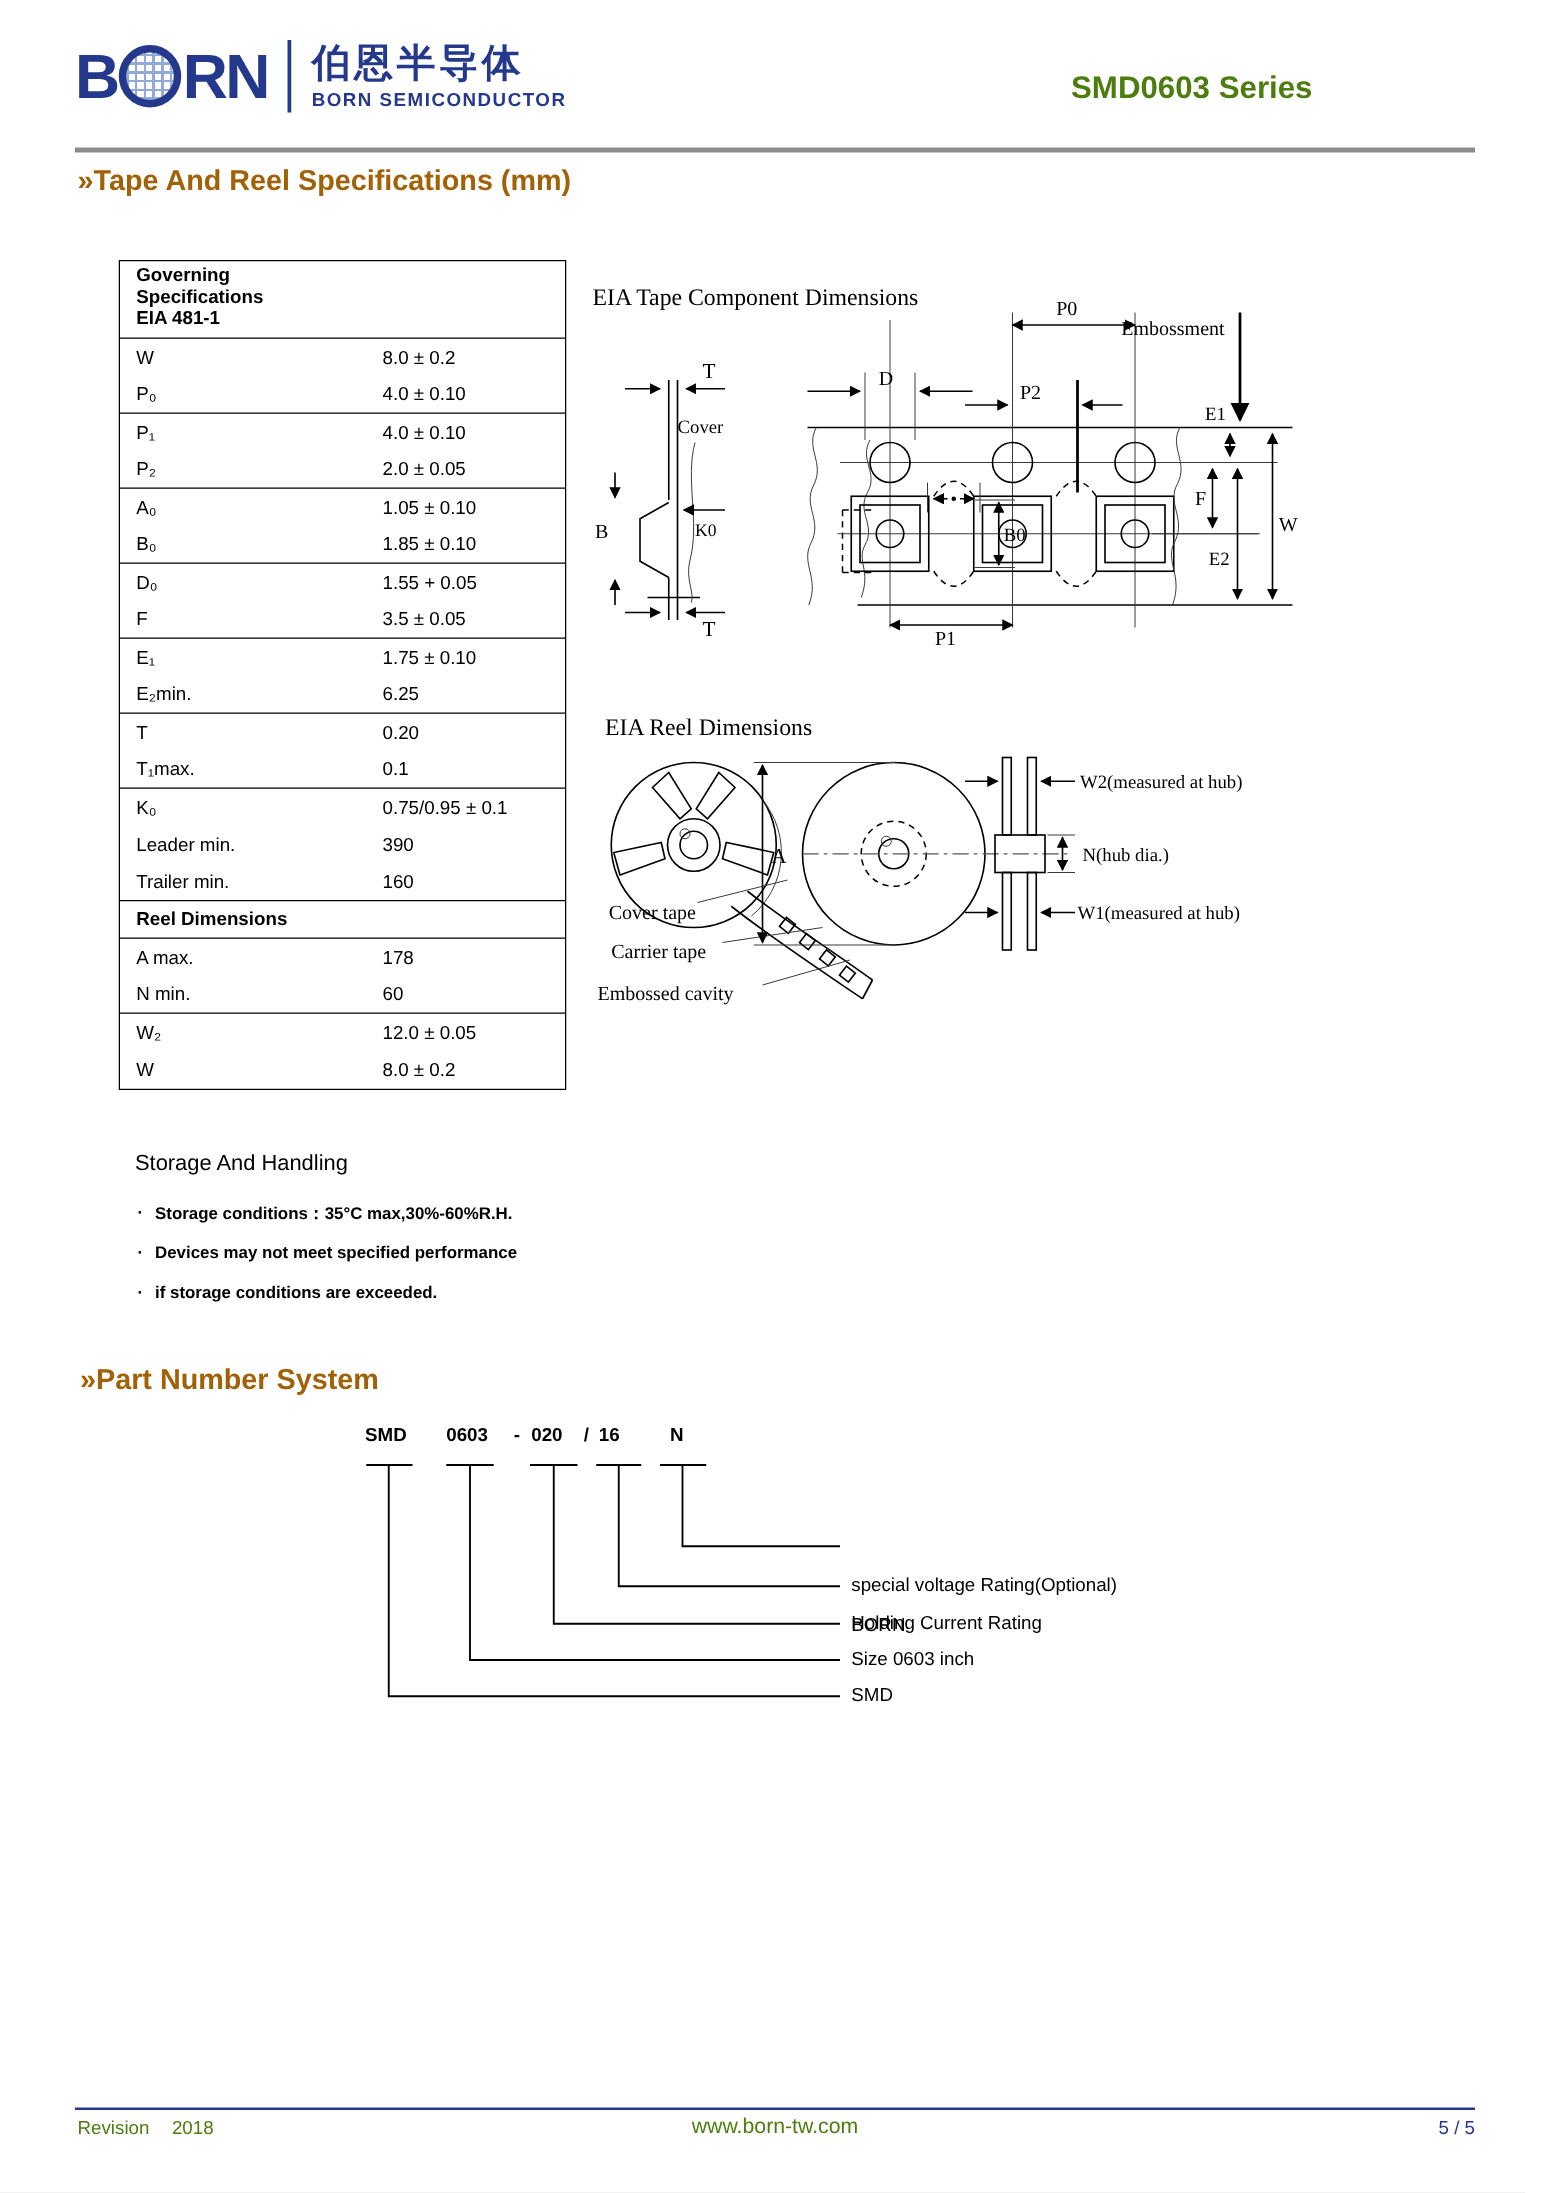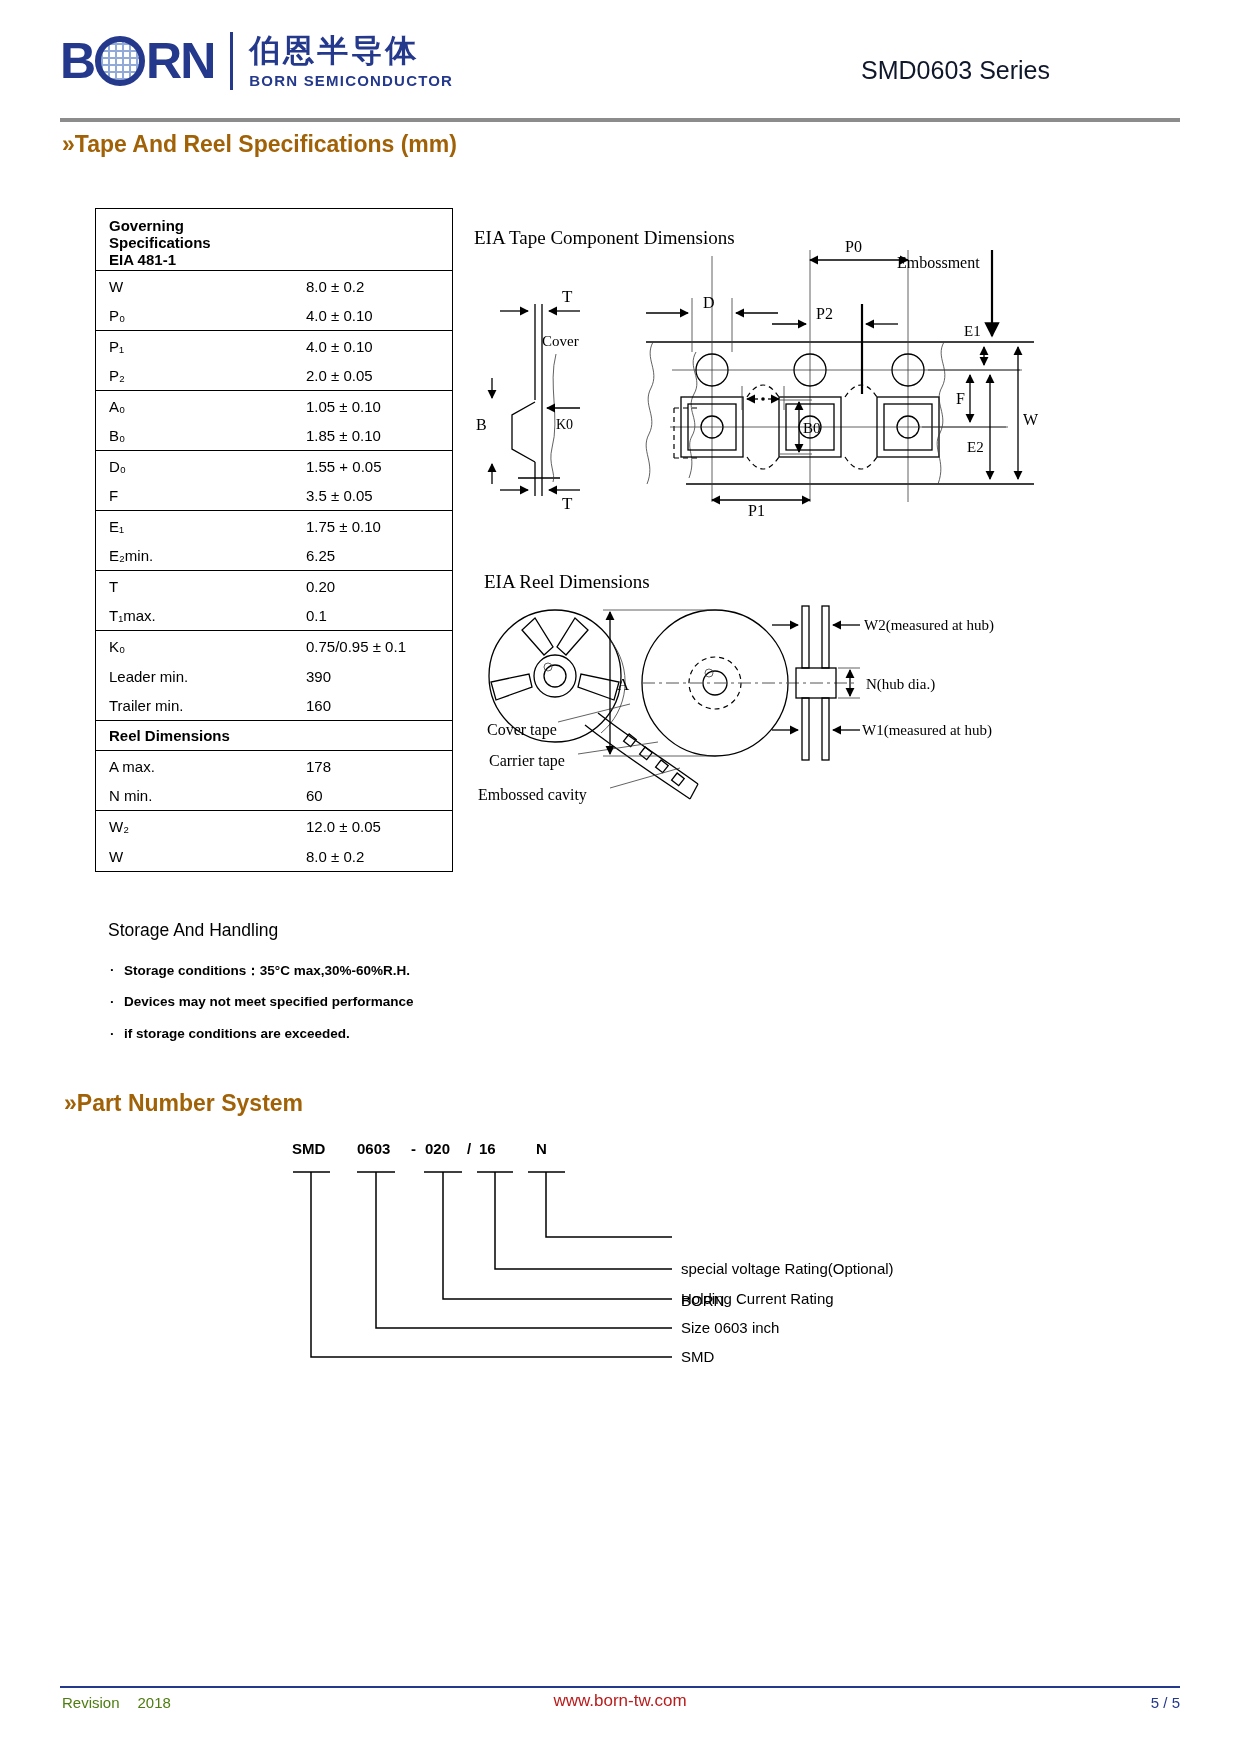--- a/index.html
+++ b/index.html
@@ -12,31 +12,31 @@
   .wordmark{display:flex;align-items:center;}
   .lg{font-size:50px;font-weight:bold;color:#24388c;letter-spacing:-2px;line-height:1;}
   .lgO{display:inline-block;width:38px;height:38px;border-radius:50%;border:6px solid #24388c;
        margin:0 1px;background-color:#fff;
        background-image:repeating-linear-gradient(0deg,#92aad8 0 2px,transparent 2px 7px),
                         repeating-linear-gradient(90deg,#92aad8 0 2px,transparent 2px 7px);}
   .lgdiv{width:3px;height:58px;background:#24388c;margin:0 4px;}
   .cnblock{display:flex;flex-direction:column;justify-content:center;}
   .cn{font-size:31px;font-weight:bold;color:#24388c;letter-spacing:3px;line-height:1.15;}
   .cnsub{font-size:15px;font-weight:bold;color:#24388c;letter-spacing:1.2px;margin-top:3px;}
-  .series{top:56px;right:190px;font-size:25px;font-weight:normal;color:#0f172a;}
+  .series{top:56px;right:190px;font-size:25px;font-weight:bold;color:#4d7c0f;}
   .grayrule{left:60px;top:118px;width:1120px;height:4px;background:#8c8c8c;}
 
   .h-green{font-size:23px;font-weight:bold;color:#a16207;}
   .h1{left:62px;top:131px;}
   .h2{left:64px;top:1090px;}
 
   
   .spec{left:95px;top:208px;width:356px;border:1px solid #000;font-size:15px;}
   .spec .hd{height:62px;border-bottom:1px solid #000;font-weight:bold;
-            display:flex;flex-direction:column;justify-content:flex-start;
+            display:flex;flex-direction:column;justify-content:flex-end;
             padding:8px 0 7px 13px;box-sizing:border-box;}
   .spec .hd .l2{display:flex;flex-direction:column;}
   .spec .hd .l2 .lab{width:197px;}
   .row{display:flex;align-items:center;height:30px;padding-left:13px;box-sizing:border-box;}
   .row .lab{width:197px;}
   .sep{border-bottom:1px solid #000;}
   .bold{font-weight:bold;}
 
   
   svg text{font-family:"Liberation Serif","DejaVu Serif",serif;fill:#000;}
@@ -52,21 +52,21 @@
   .bullet{display:flex;height:32px;align-items:flex-start;font-size:13.5px;font-weight:bold;}
   .bullet .dot{width:14px;font-weight:bold;}
 
   
   .tok{top:1140px;font-size:15px;font-weight:bold;}
   .plabel{left:681px;font-size:15px;}
 
   
   .f-line{left:60px;top:1686px;width:1120px;height:2px;background:#24388c;}
   .f-rev{left:62px;top:1694px;font-size:15px;color:#4d7c0f;display:flex;gap:18px;}
-  .f-site{left:0;top:1691px;width:100%;text-align:center;font-size:17px;color:#b91c1c;}
+  .f-site{left:0;top:1691px;width:100%;text-align:center;font-size:17px;color:#4d7c0f;}
   .f-page{right:60px;top:1694px;font-size:15px;color:#24388c;}
 </style>
 </head>
 <body>
 
 <div class="page">
 
   <div class="abs logo">
     <div class="wordmark">
       <span class="lg">B</span>

